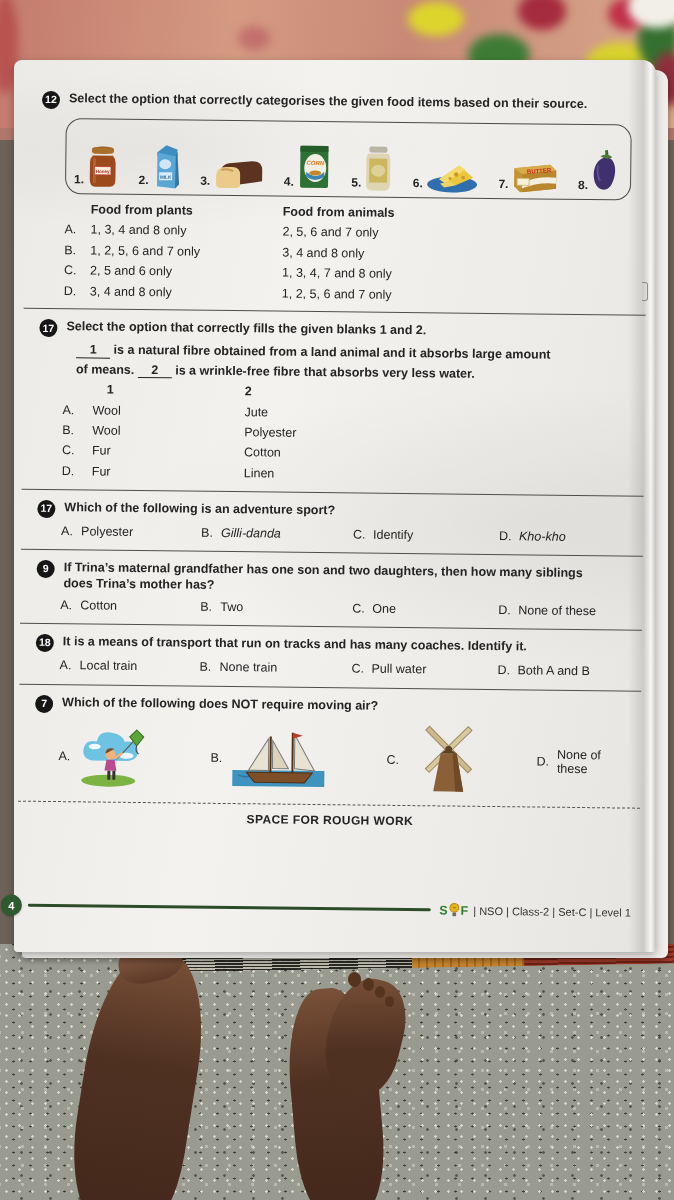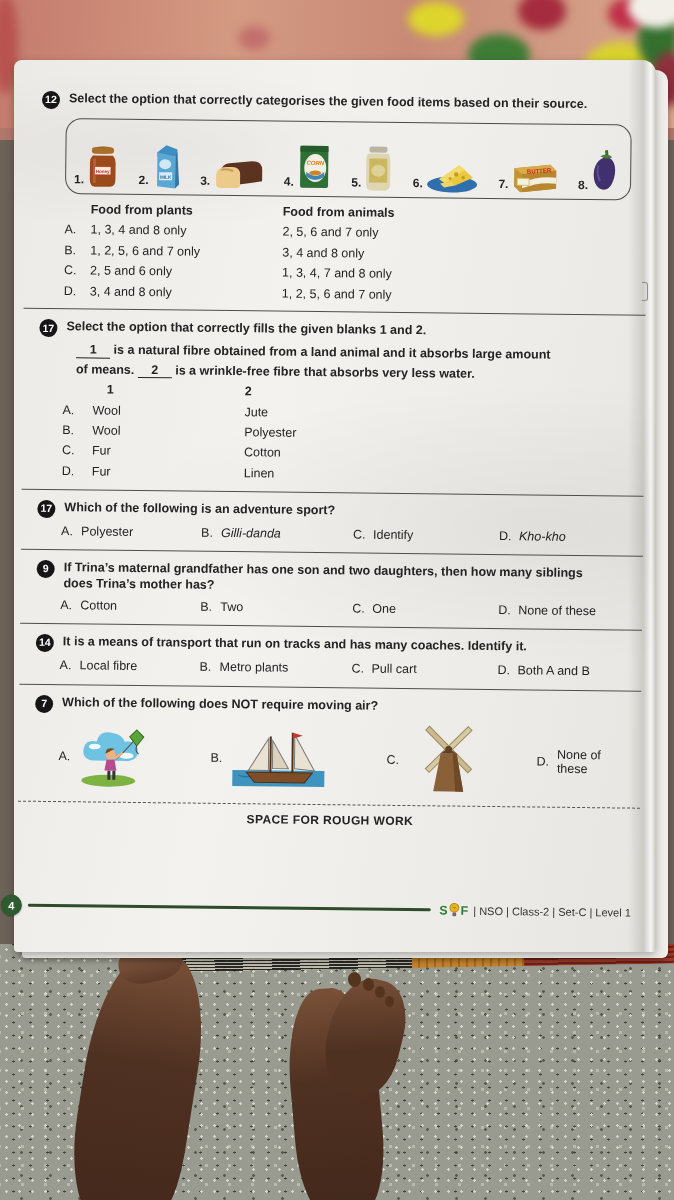--- a/index.html
+++ b/index.html
@@ -309,27 +309,27 @@
           <span class="opt-cell"><span class="letter">B.</span><span>Two</span></span>
           <span class="opt-cell"><span class="letter">C.</span><span>One</span></span>
           <span class="opt-cell"><span class="letter">D.</span><span>None of these</span></span>
         </div>
       </div>
 
       <div class="sep"></div>
 
       <div>
         <div class="q-head">
-          <span class="badge">14</span>
+          <span class="badge">18</span>
           <span>It is a means of transport that run on tracks and has many coaches. Identify it.</span>
         </div>
         <div class="opts4">
-          <span class="opt-cell"><span class="letter">A.</span><span>Local fibre</span></span>
-          <span class="opt-cell"><span class="letter">B.</span><span>Metro plants</span></span>
-          <span class="opt-cell"><span class="letter">C.</span><span>Pull cart</span></span>
+          <span class="opt-cell"><span class="letter">A.</span><span>Local train</span></span>
+          <span class="opt-cell"><span class="letter">B.</span><span>None train</span></span>
+          <span class="opt-cell"><span class="letter">C.</span><span>Pull water</span></span>
           <span class="opt-cell"><span class="letter">D.</span><span>Both A and B</span></span>
         </div>
       </div>
 
       <div class="sep"></div>
 
       <div>
         <div class="q-head">
           <span class="badge">7</span>
           <span>Which of the following does NOT require moving air?</span>

